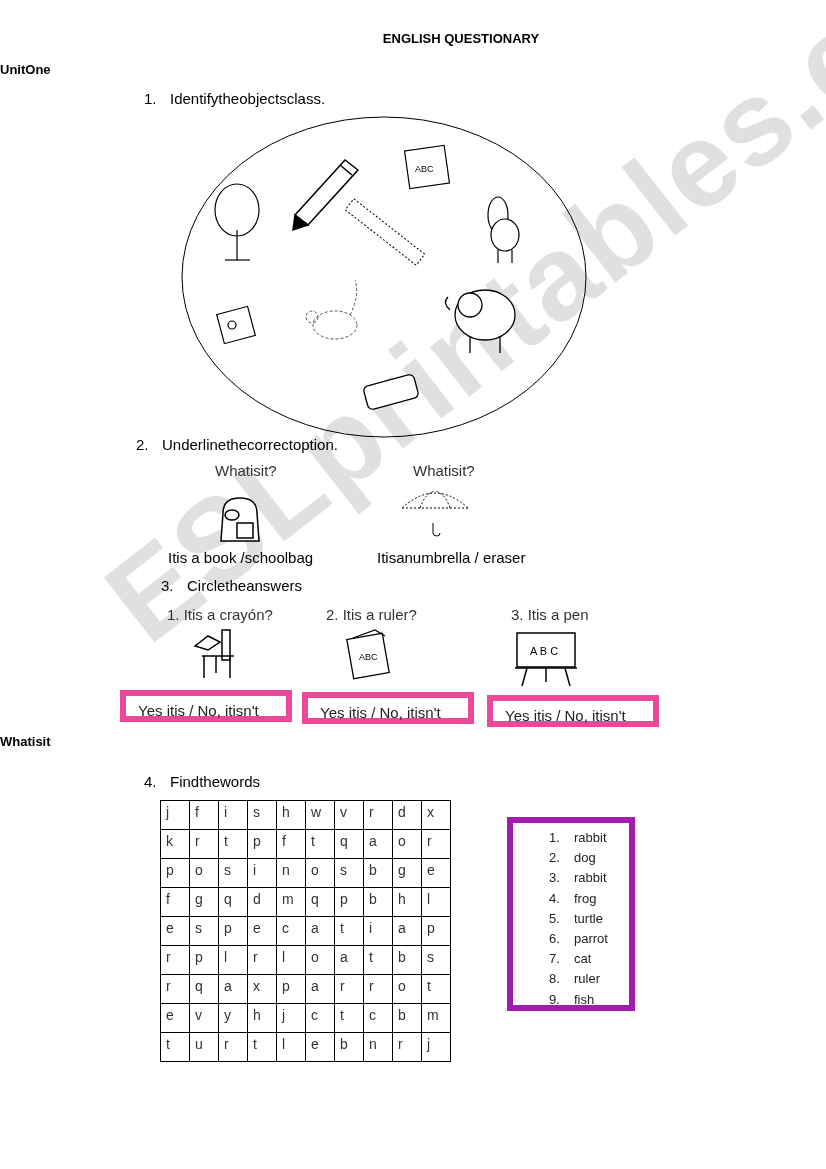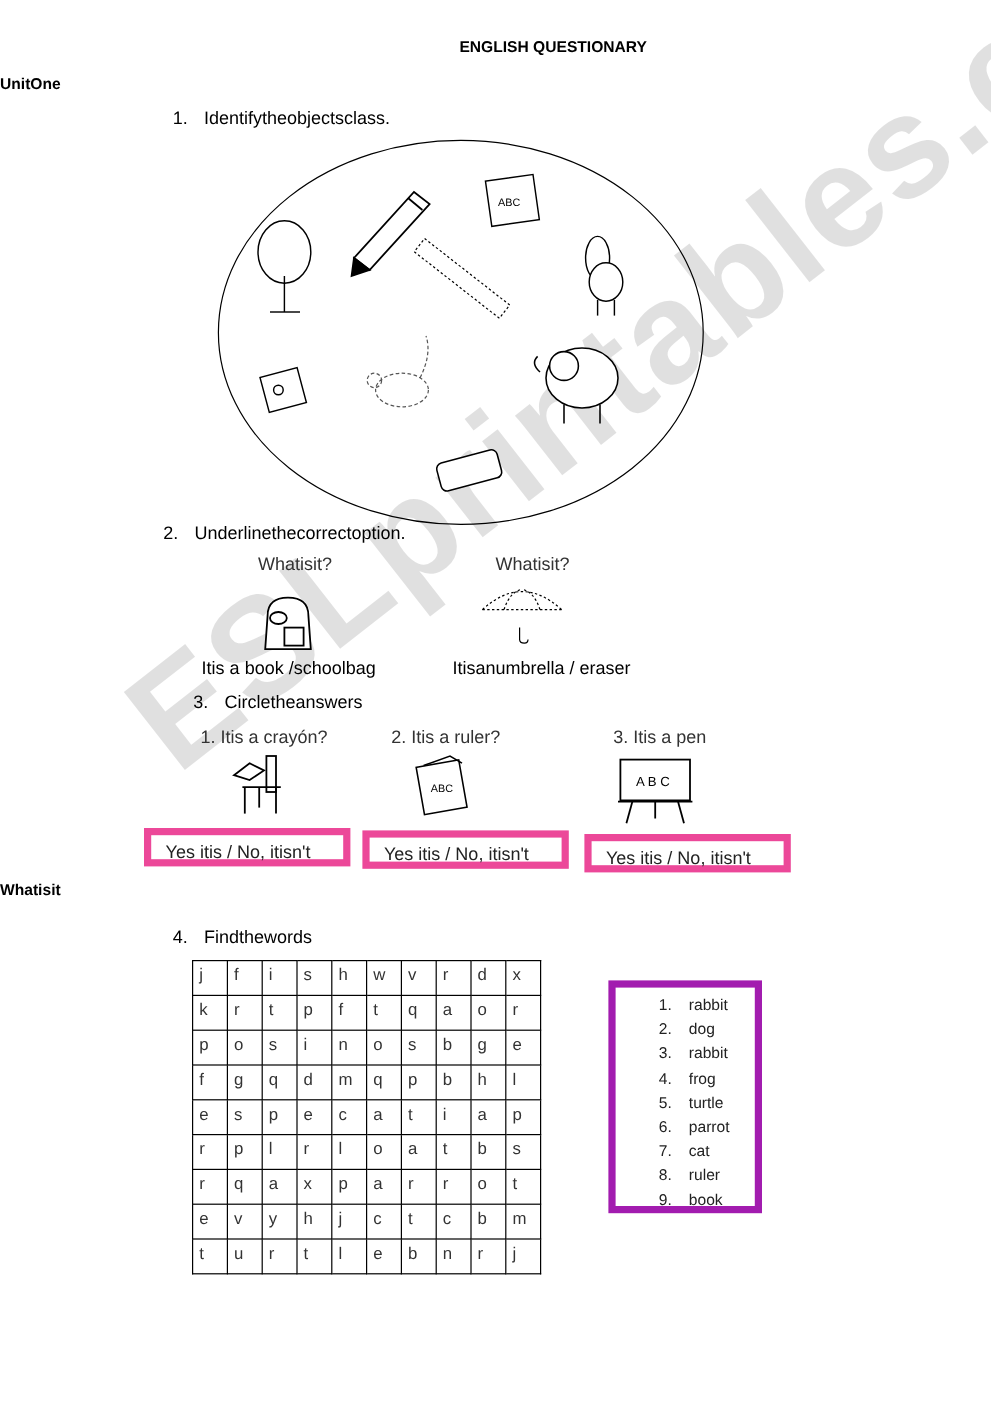--- a/index.html
+++ b/index.html
@@ -277,14 +277,14 @@
 
 <div class="abs wordlist" id="wordlist">
     <div><span class="n">1.</span><span>rabbit</span></div>
     <div><span class="n">2.</span><span>dog</span></div>
     <div><span class="n">3.</span><span>rabbit</span></div>
     <div><span class="n">4.</span><span>frog</span></div>
     <div><span class="n">5.</span><span>turtle</span></div>
     <div><span class="n">6.</span><span>parrot</span></div>
     <div><span class="n">7.</span><span>cat</span></div>
     <div><span class="n">8.</span><span>ruler</span></div>
-    <div><span class="n">9.</span><span>book</span></div>
+    <div><span class="n">9.</span><span>fish</span></div>
   </div>
 
 </body></html>

